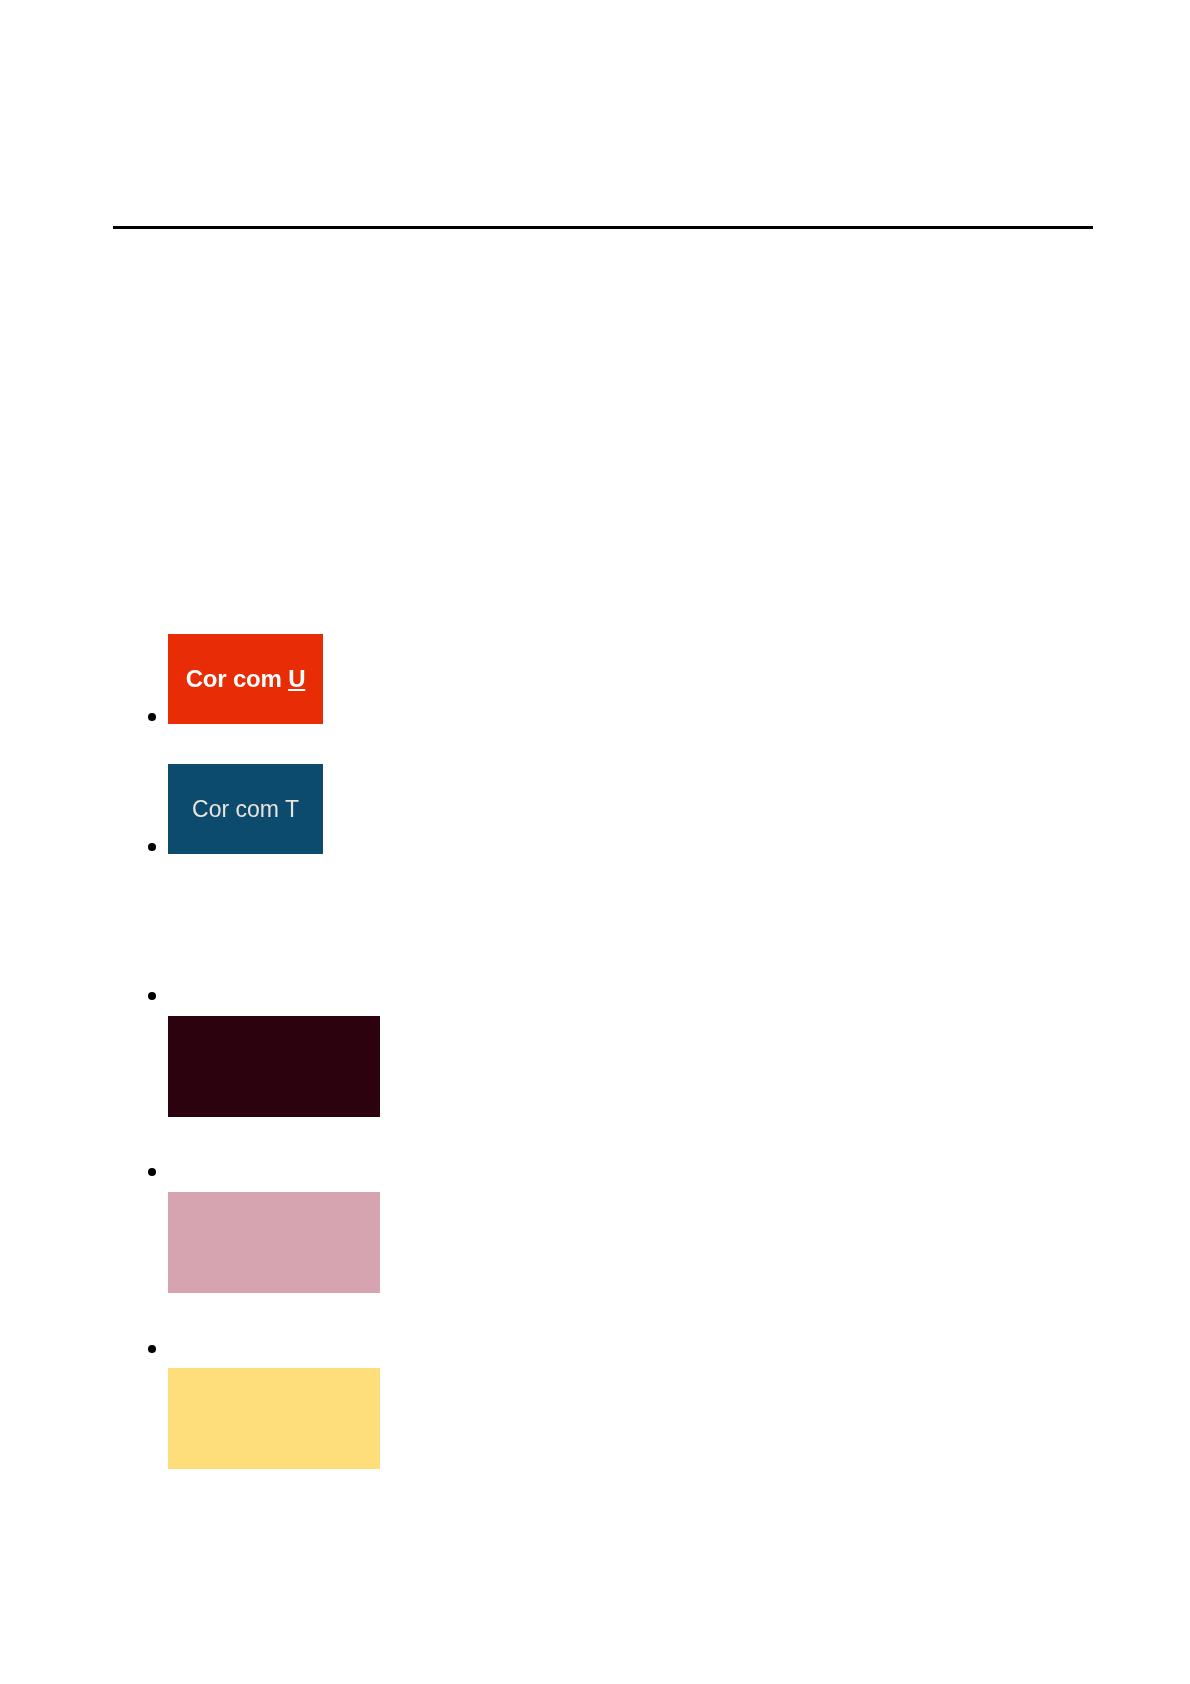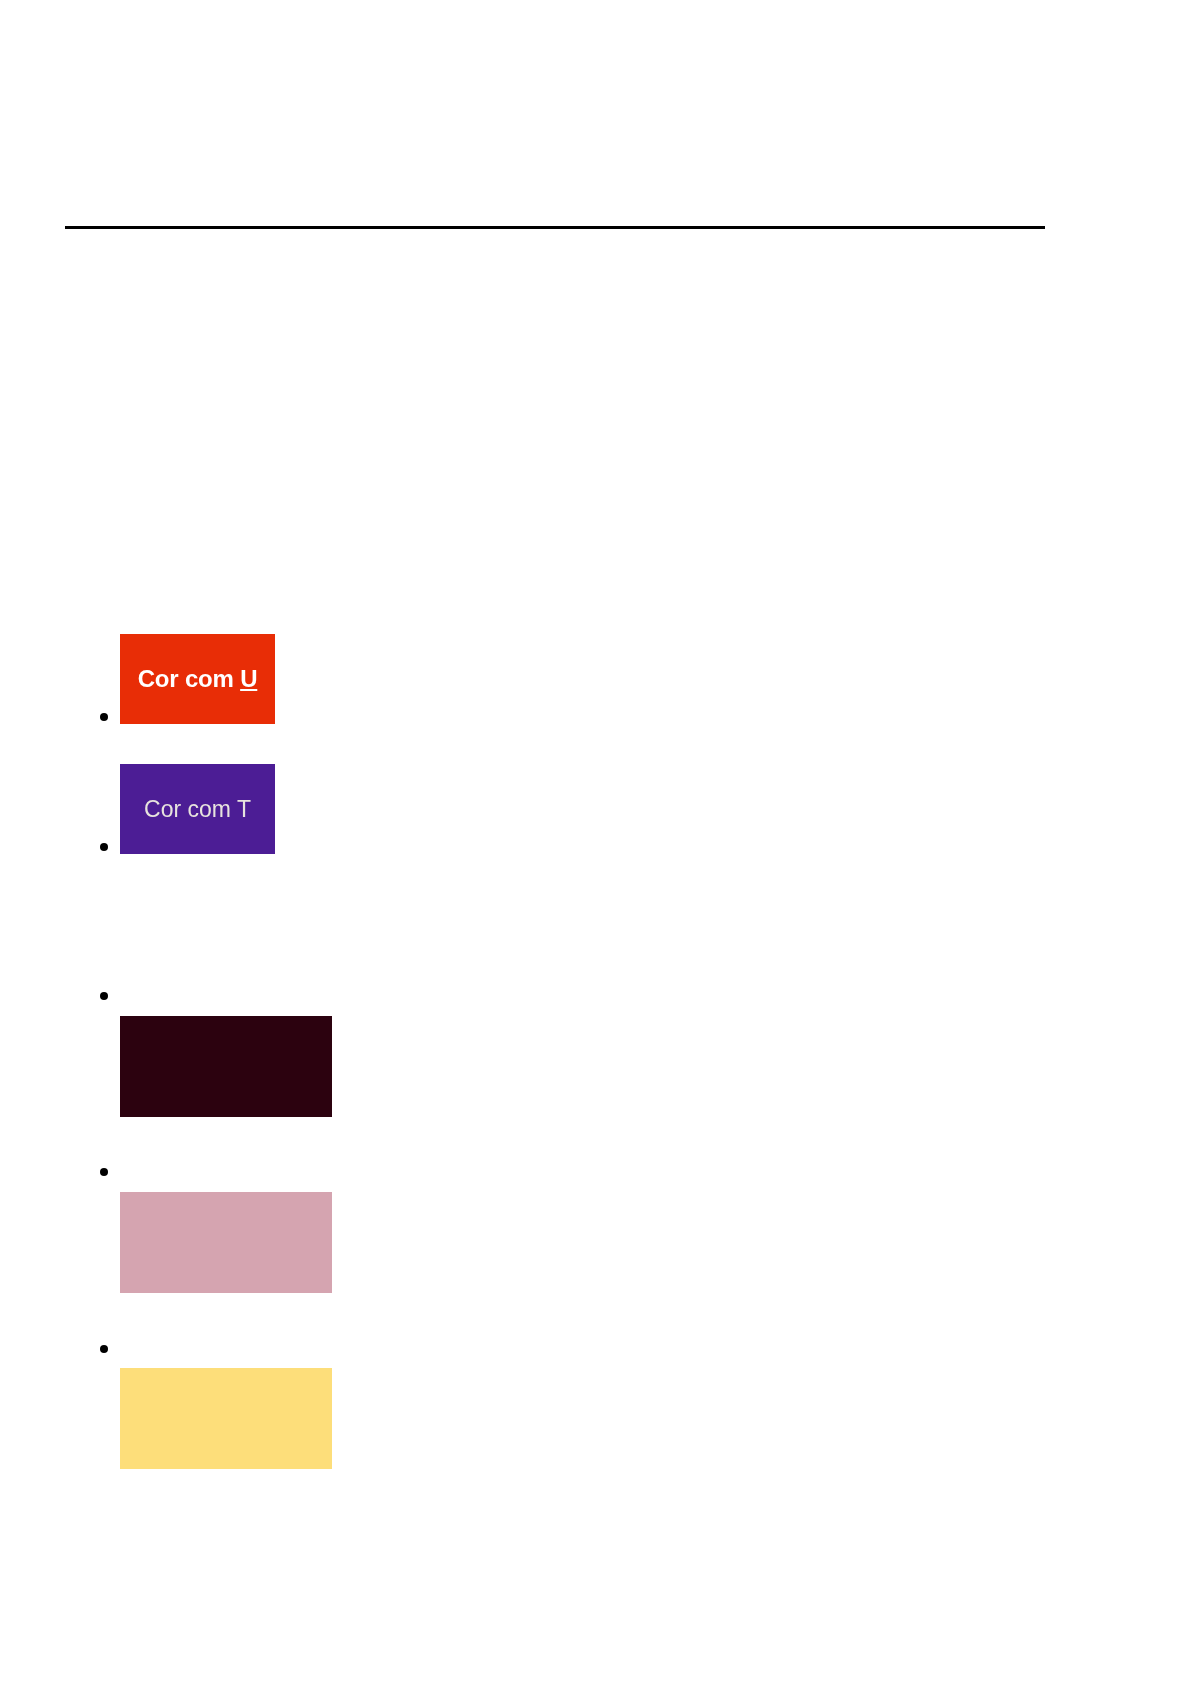--- a/index.html
+++ b/index.html
@@ -12,20 +12,21 @@
     height: 1684px;
     position: relative;
     font-family: "Liberation Sans", sans-serif;
     overflow: hidden;
   }
 
   .page {
     position: absolute;
     inset: 0;
     background: #ffffff;
+    margin-left: 48px;
   }
 
   
   .top-rule {
     position: absolute;
     left: 65px;
     top: 226px;
     width: 980px;
     height: 3px;
     background: #000000;
@@ -123,21 +124,21 @@
 
     <li class="swatch-item item-1">
       <span class="bullet"></span>
       <div class="swatch" style="background: rgb(232, 45, 6);">
         <span class="swatch-label" style="color: rgb(255, 255, 255);"><span>Cor com </span><span class="u-underlined">U</span></span>
       </div>
     </li>
 
     <li class="swatch-item item-2">
       <span class="bullet"></span>
-      <div class="swatch" style="background: #4c1d95;">
+      <div class="swatch" style="background: #0c4a6e;">
         <span class="swatch-label" style="color: rgb(232, 228, 222);"><span>Cor com </span><span>T</span></span>
       </div>
     </li>
 
     <li class="swatch-item item-3">
       <span class="bullet"></span>
       <div class="swatch" style="background: rgb(44, 2, 15);"></div>
     </li>
 
     <li class="swatch-item item-4">

